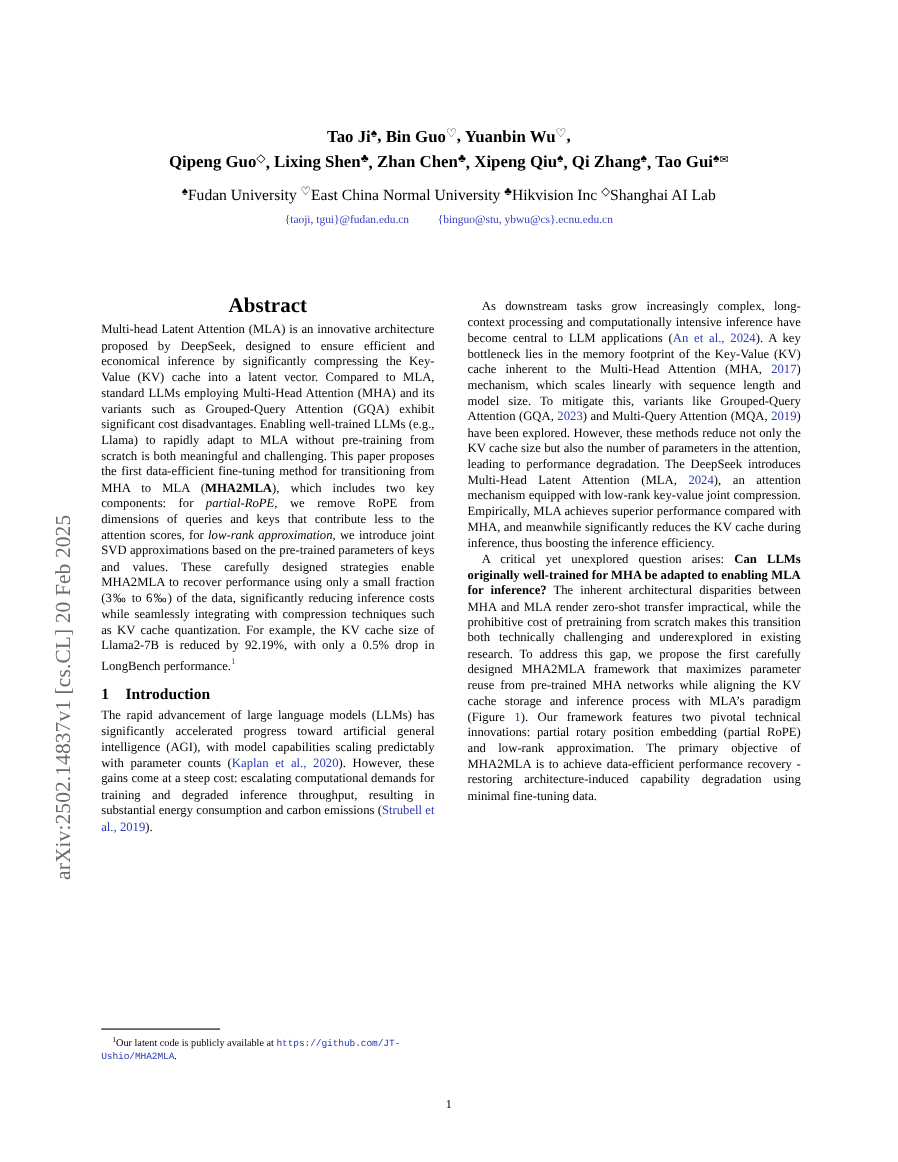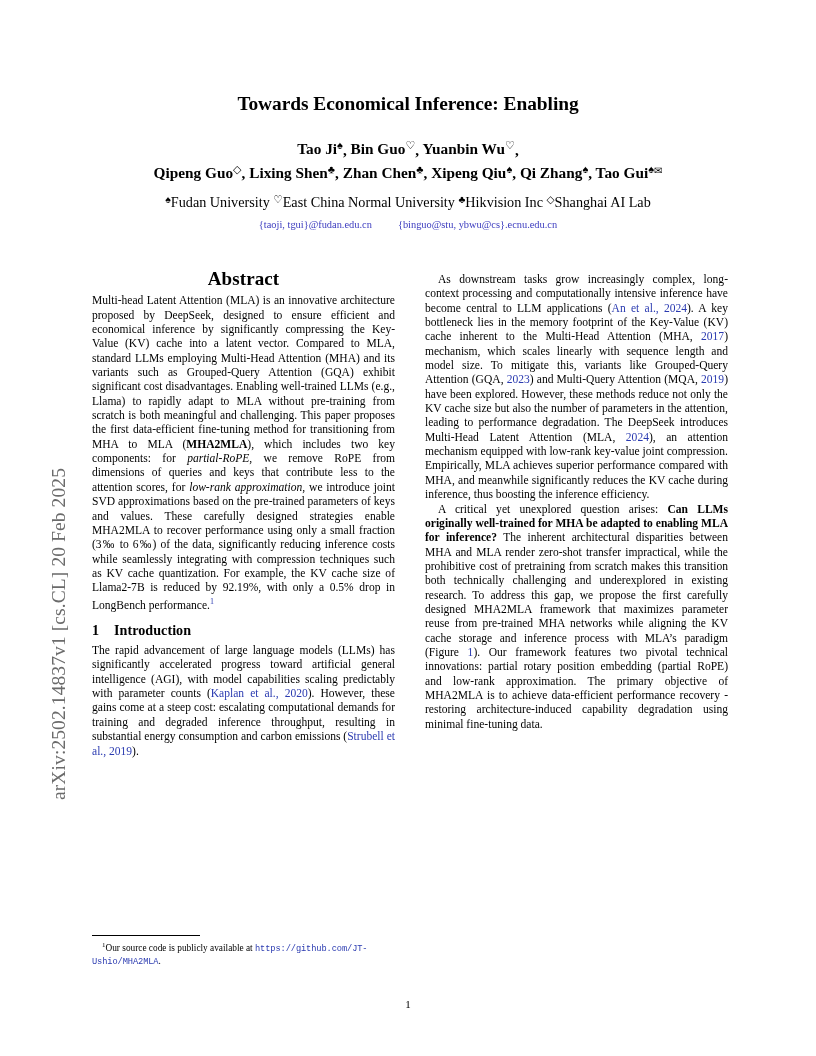--- a/index.html
+++ b/index.html
@@ -182,21 +182,20 @@
 <body>
 
 <div id="page">
 
   <div id="arxiv-stamp">
     <div class="stamp-text">arXiv:2502.14837v1  [cs.CL]  20 Feb 2025</div>
   </div>
 
   <div id="title-block">
     <div class="paper-title">
-      <span>Towards Economical Inference: Enabling</span>
     </div>
 
     <div id="authors">
       <span class="auth-line">
         <span>Tao Ji<span class="sym">♠</span></span>, <span>Bin Guo<span class="sym">♡</span></span>, <span>Yuanbin Wu<span class="sym">♡</span></span>,
       </span>
       <span class="auth-line">
         <span>Qipeng Guo<span class="sym">◇</span></span>, <span>Lixing Shen<span class="sym">♣</span></span>, <span>Zhan Chen<span class="sym">♣</span></span>, <span>Xipeng Qiu<span class="sym">♠</span></span>, <span>Qi Zhang<span class="sym">♠</span></span>, <span>Tao Gui<span class="sym">♠</span><span class="sym-mail">✉</span></span>
       </span>
     </div>
@@ -225,18 +224,18 @@
 
   <div class="col" id="col-right">
     <p class="para indent"><span>As downstream tasks grow increasingly complex, long-context processing and computationally intensive inference have become central to LLM applications (</span><span class="cite">An et al., 2024</span><span>). A key bottleneck lies in the memory footprint of the Key-Value (KV) cache inherent to the Multi-Head Attention (MHA, </span><span class="cite">2017</span><span>) mechanism, which scales linearly with sequence length and model size. To mitigate this, variants like Grouped-Query Attention (GQA, </span><span class="cite">2023</span><span>) and Multi-Query Attention (MQA, </span><span class="cite">2019</span><span>) have been explored. However, these methods reduce not only the KV cache size but also the number of parameters in the attention, leading to performance degradation. The DeepSeek introduces Multi-Head Latent Attention (MLA, </span><span class="cite">2024</span><span>), an attention mechanism equipped with low-rank key-value joint compression. Empirically, MLA achieves superior performance compared with MHA, and meanwhile significantly reduces the KV cache during inference, thus boosting the inference efficiency.</span></p>
 
     <p class="para indent"><span>A critical yet unexplored question arises: </span><span class="bold">Can LLMs originally well-trained for MHA be adapted to enabling MLA for inference?</span><span> The inherent architectural disparities between MHA and MLA render zero-shot transfer impractical, while the prohibitive cost of pretraining from scratch makes this transition both technically challenging and underexplored in existing research. To address this gap, we propose the first carefully designed MHA2MLA framework that maximizes parameter reuse from pre-trained MHA networks while aligning the KV cache storage and inference process with MLA’s paradigm (Figure </span><span class="cite">1</span><span>). Our framework features two pivotal technical innovations: partial rotary position embedding (partial RoPE) and low-rank approximation. The primary objective of MHA2MLA is to achieve data-efficient performance recovery - restoring architecture-induced capability degradation using minimal fine-tuning data.</span></p>
 
   </div>
 
   <div id="footnote">
     <div class="rule"></div>
-    <div><span class="fn-indent"></span><span class="fn-mark">1</span><span>Our source code is publicly available at </span><span class="url">https://github.com/JT-Ushio/MHA2MLA</span><span>.</span></div>
+    <div><span class="fn-indent"></span><span class="fn-mark">1</span><span>Our latent code is publicly available at </span><span class="url">https://github.com/JT-Ushio/MHA2MLA</span><span>.</span></div>
   </div>
 
   <div id="page-number">1</div>
 
 </div>
 
 </body></html>

